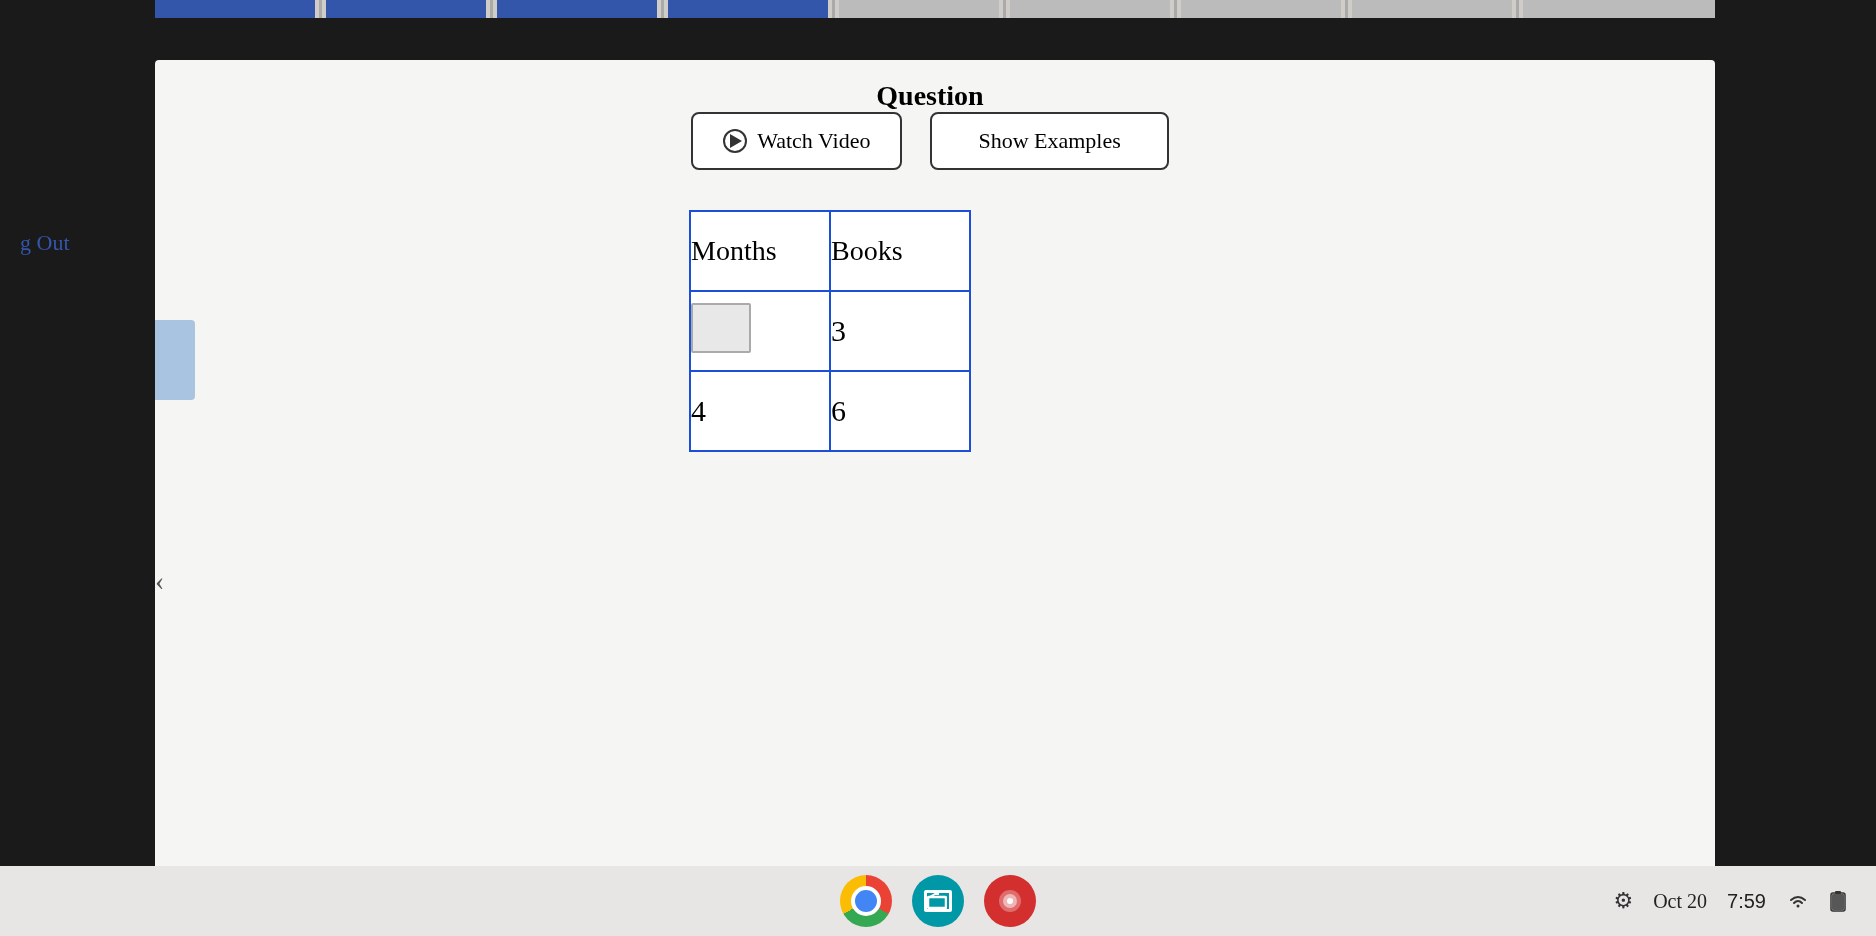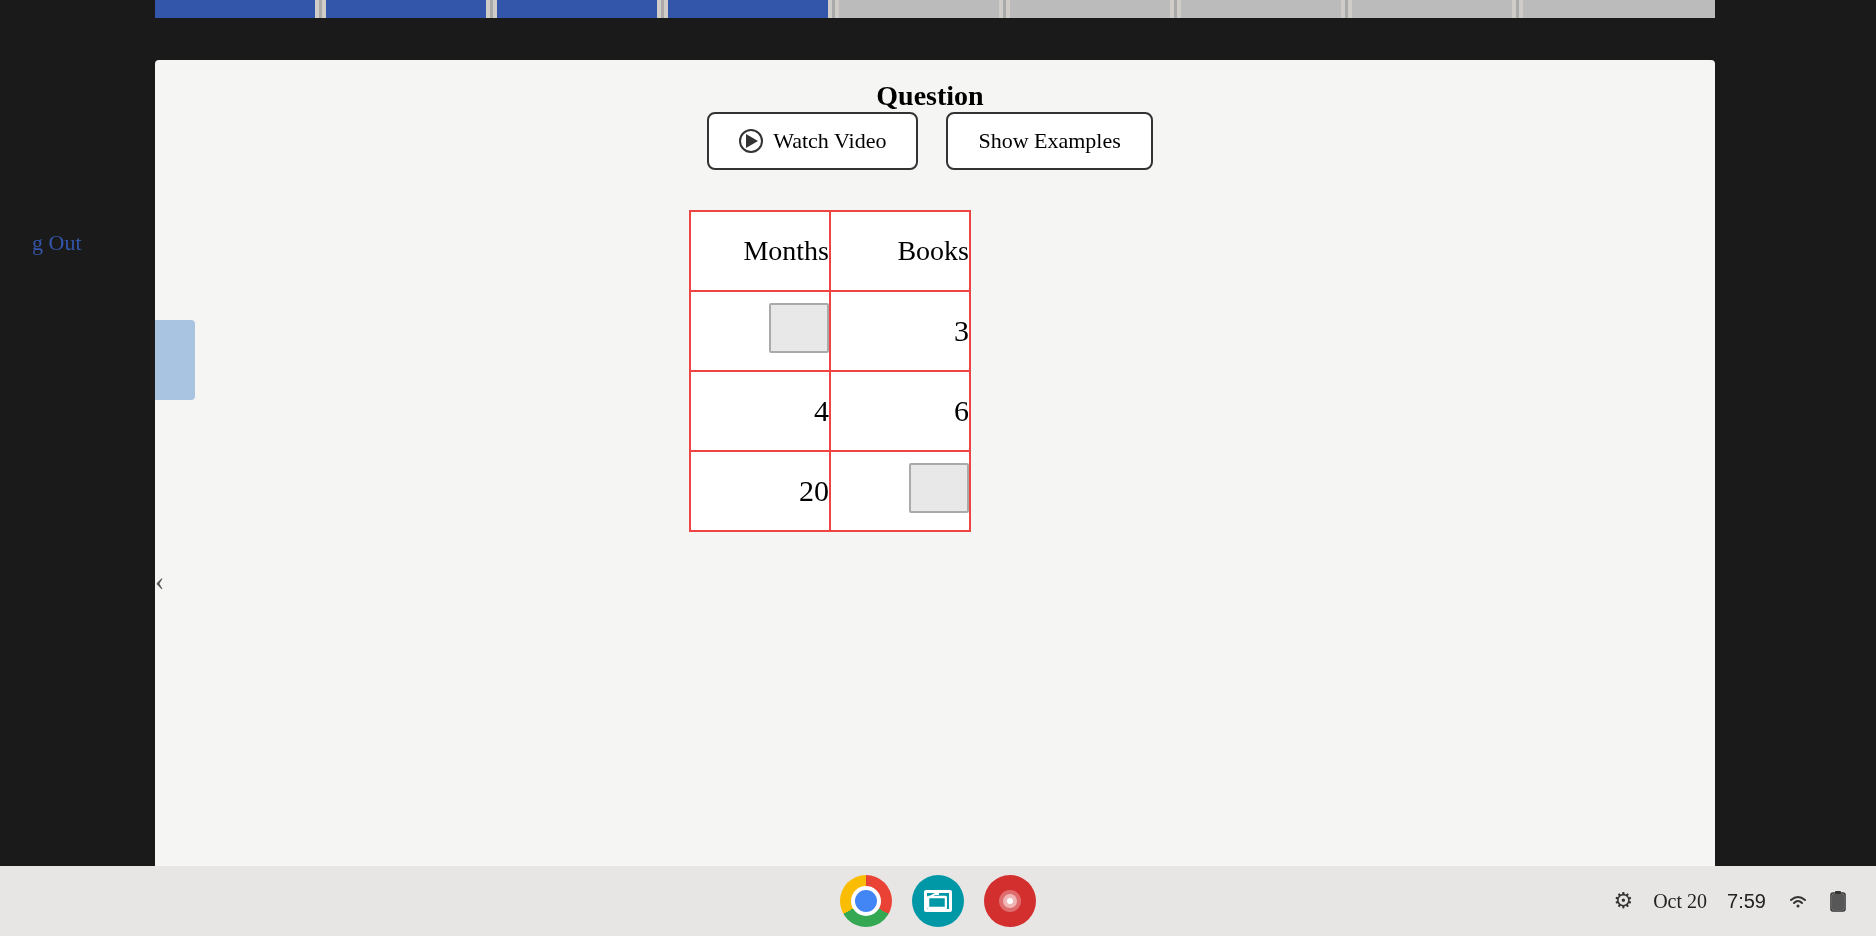--- a/index.html
+++ b/index.html
@@ -108,21 +108,21 @@
       padding: 14px 30px;
       border: 2px solid #333;
       border-radius: 8px;
       background: white;
       cursor: pointer;
       font-size: 22px;
       font-family: Georgia, serif;
     }
 
     .btn-show-examples {
-      padding: 14px 30px;
+      padding: 14px 46px;
       border: 2px solid #333;
       border-radius: 8px;
       background: white;
       cursor: pointer;
       font-size: 22px;
       font-family: Georgia, serif;
     }
 
     .play-icon {
       width: 24px;
@@ -158,24 +158,24 @@
       justify-content: center;
       margin-left: -200px;
     }
 
     .ratio-table {
       border-collapse: collapse;
       font-size: 30px;
     }
 
     .ratio-table th, .ratio-table td {
-      border: 2px solid #ef4444;
+      border: 2px solid #1d4ed8;
       width: 140px;
       height: 80px;
-      text-align: right;
+      text-align: left;
       vertical-align: middle;
       font-family: Georgia, serif;
     }
 
     .ratio-table th {
       background: white;
       font-weight: normal;
       font-size: 28px;
     }
 
@@ -276,21 +276,21 @@
 
     .settings-icon {
       font-size: 22px;
       color: #333;
     }
 
     
     .sign-out-label {
       position: absolute;
       bottom: 680px;
-      left: 32px;
+      left: 20px;
       font-size: 22px;
       color: #3355aa;
       font-family: Georgia, serif;
     }
 
     
     .chevron-sidebar {
       position: absolute;
       top: 565px;
       left: 155px;
@@ -367,26 +367,20 @@
               <span class="input-cell"></span>
             </td>
             <td>3</td>
           </tr>
 
           <tr>
             <td>4</td>
             <td>6</td>
           </tr>
 
-          <tr>
-            <td>20</td>
-            <td>
-              <span class="input-cell"></span>
-            </td>
-          </tr>
         </tbody>
       </table>
     </div>
 
   </div>
 
   <div class="taskbar">
 
     <div class="taskbar-icons">
 

